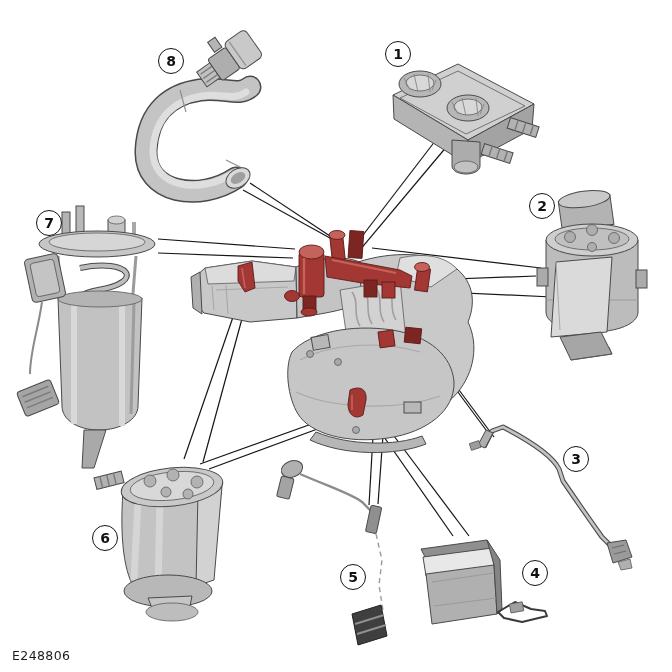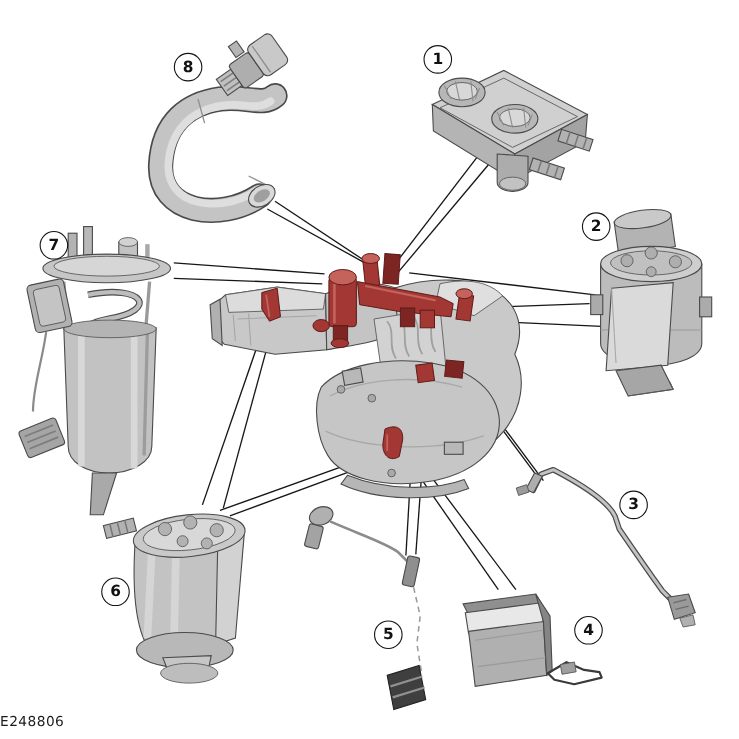--- a/index.html
+++ b/index.html
@@ -2,21 +2,21 @@
 <html style="--highlight: #a23733; --highlight_dark: #7c2522; --highlight_light: #c4625c; --highlight_outline: #5e1b19; --part_gray: #c6c6c6; --outline: #4a4a4a; --leader_line: #161616; --background: #ffffff;"><head>
 <meta charset="utf-8">
 <style>
   html,body{margin:0;padding:0;background:#ffffff;}
   #stage{position:relative;width:672px;height:672px;background:#ffffff;overflow:hidden;
          font-family:"DejaVu Sans","Liberation Sans",sans-serif;}
   #diagram{position:absolute;left:0;top:0;}
   .callout{position:absolute;width:24px;height:24px;border:1.6px solid #141414;border-radius:50%;
            background:#ffffff;color:#111;font-size:14px;font-weight:bold;line-height:24px;
            text-align:center;}
-  .figcode{position:absolute;left:0;top:648px;font-size:12.5px;color:#1c1c1c;letter-spacing:.4px;}
+  .figcode{position:absolute;left:12px;top:648px;font-size:12.5px;color:#1c1c1c;letter-spacing:.4px;}
   .fill-red{fill:var(--highlight,#a23733);}
   .fill-red-dark{fill:var(--highlight_dark,#7c2522);}
   .fill-red-light{fill:var(--highlight_light,#c4625c);}
   .stroke-red{stroke:var(--highlight_outline,#5e1b19);}
   .leader{stroke:#161616;stroke-width:1.2;fill:none;}
   .oln{stroke:#4a4a4a;stroke-width:1;}
   .oln2{stroke:#5a5a5a;stroke-width:.8;}
 </style>
 </head>
 <body>

